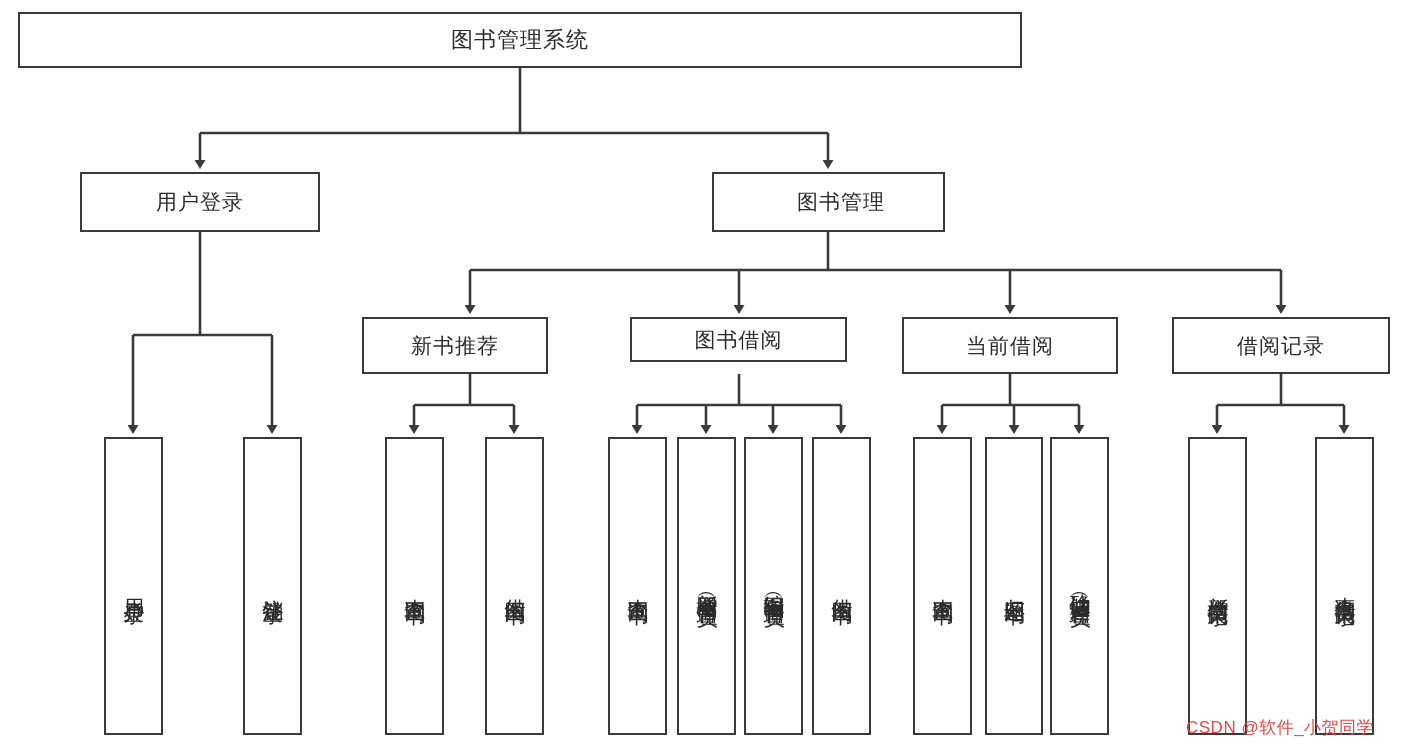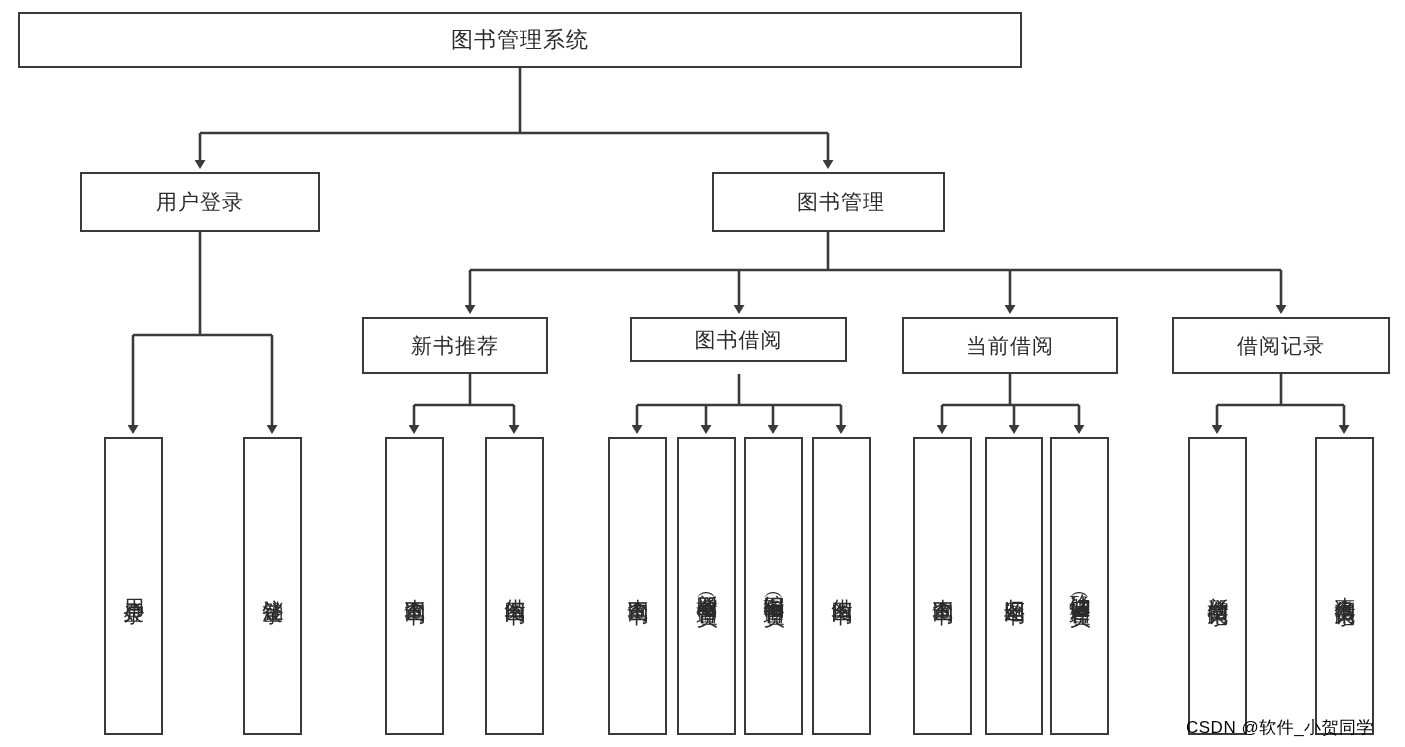--- a/index.html
+++ b/index.html
@@ -54,21 +54,21 @@
     letter-spacing: 2px;
     white-space: nowrap;
     text-align: center;
   }
   .node-root .label {
     font-size: 22px;
   }
   .watermark {
     position: absolute;
     font-size: 17px;
-    color: #000000;
+    color: #ef4444;
     white-space: nowrap;
     letter-spacing: 0.5px;
     user-select: none;
   }
 </style>
 </head>
 <body>
 
 <div id="canvas">
 

